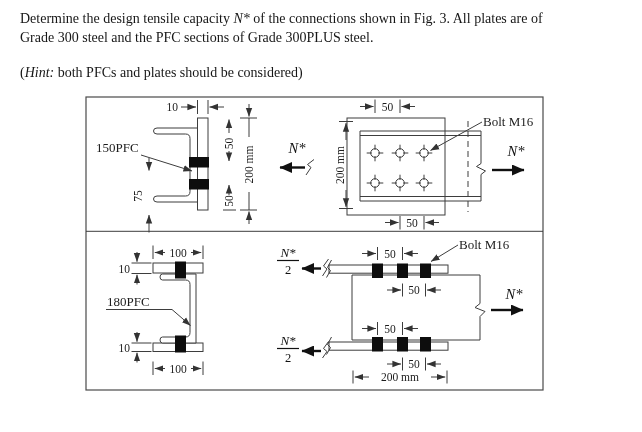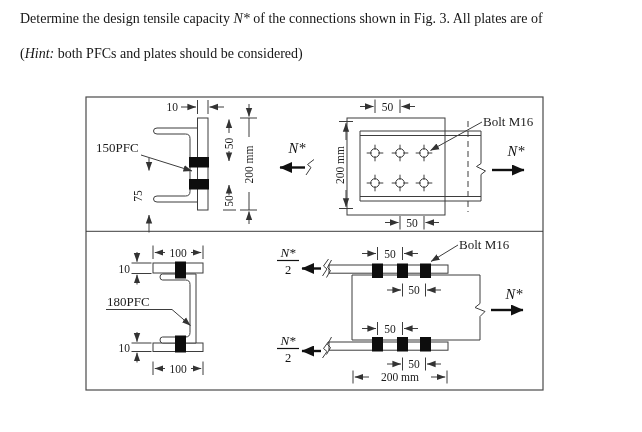--- a/index.html
+++ b/index.html
@@ -24,20 +24,21 @@
   .mid{text-anchor:middle;}
   .end{text-anchor:end;}
 </style>
 </head>
 <body>
 
 <div class="page">
 
   <div class="prob">
     <div class="ln"><span>Determine the design tensile capacity </span><span class="it">N*</span><span> of the connections shown in Fig. 3. All plates are of</span></div>
+    <div class="ln"><span>Grade 300 steel and the PFC sections of Grade 300PLUS steel.</span></div>
     <div class="ln hint"><span>(</span><span class="it">Hint:</span><span> both PFCs and plates should be considered)</span></div>
   </div>
 
   <svg width="642" height="432" viewBox="0 0 642 432">
     <defs>
       <marker id="ad" markerUnits="userSpaceOnUse" markerWidth="9" markerHeight="8" viewBox="0 0 9 8" refX="8.6" refY="4" orient="auto">
         <path d="M0,0.8 L8.8,4 L0,7.2 Z" fill="#333"></path>
       </marker>
       <marker id="af" markerUnits="userSpaceOnUse" markerWidth="13" markerHeight="11" viewBox="0 0 13 11" refX="12" refY="5.5" orient="auto">
         <path d="M0,0 L12.5,5.5 L0,11 Z" fill="#111"></path>

